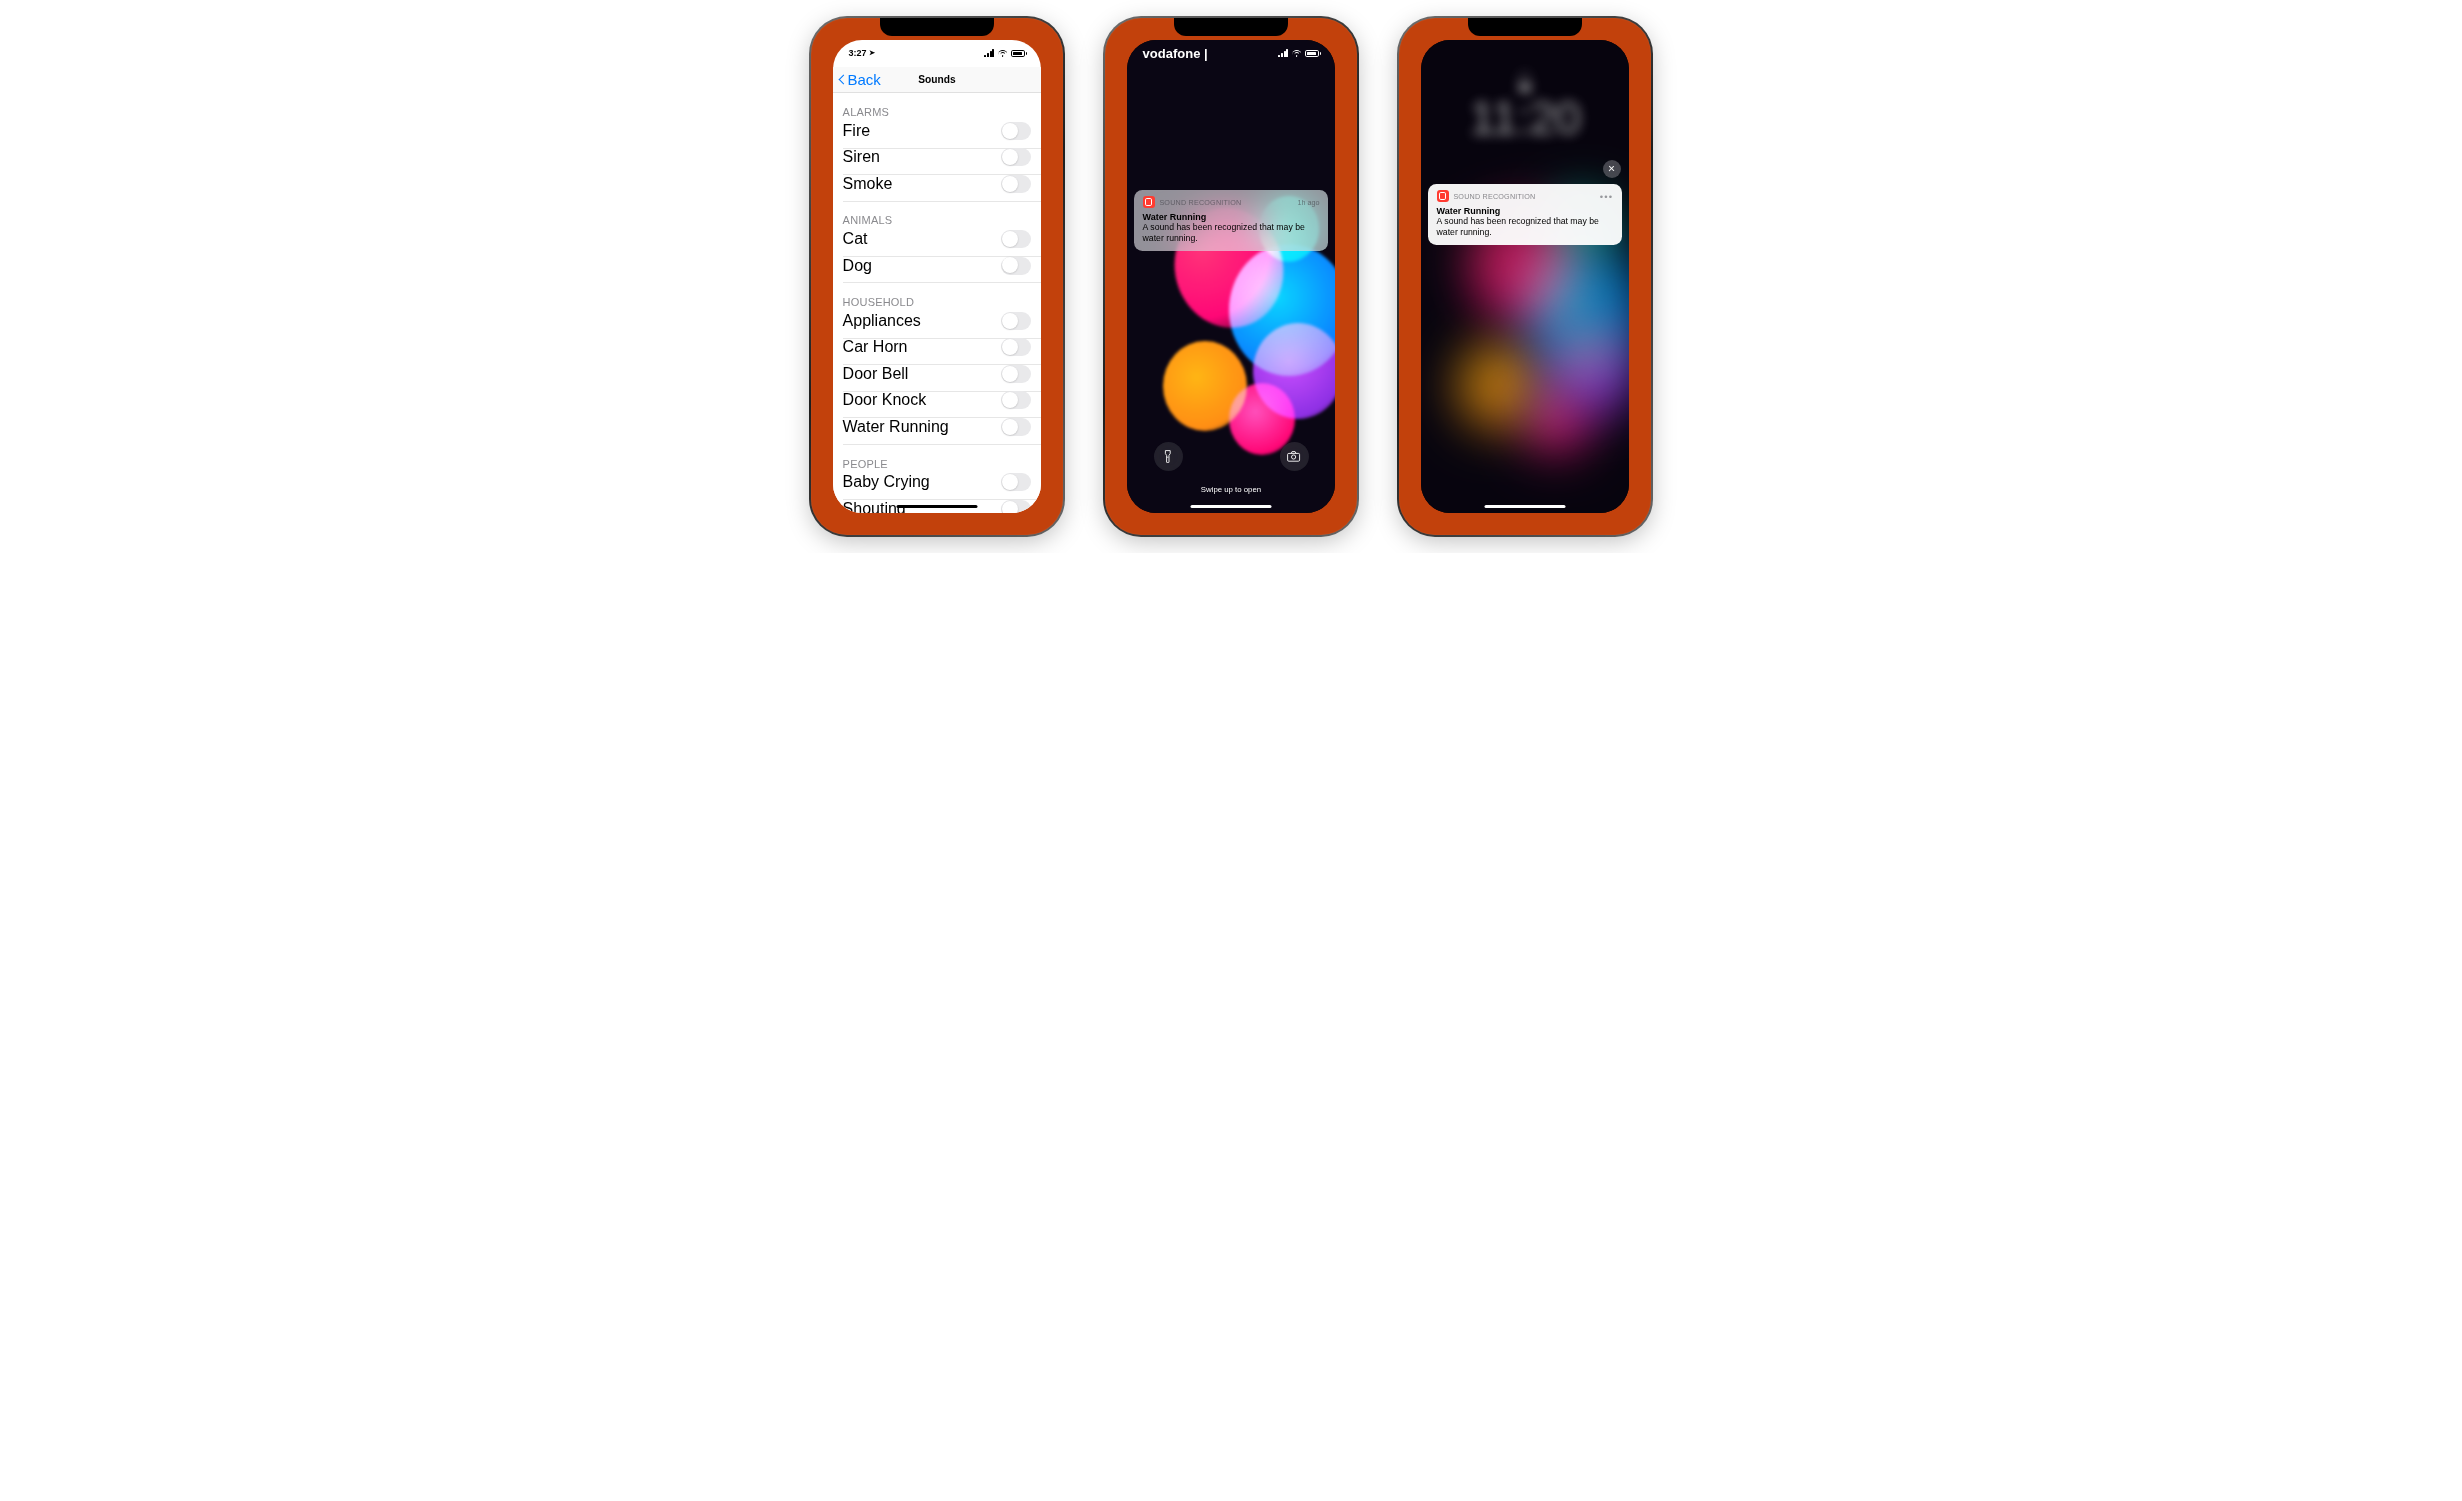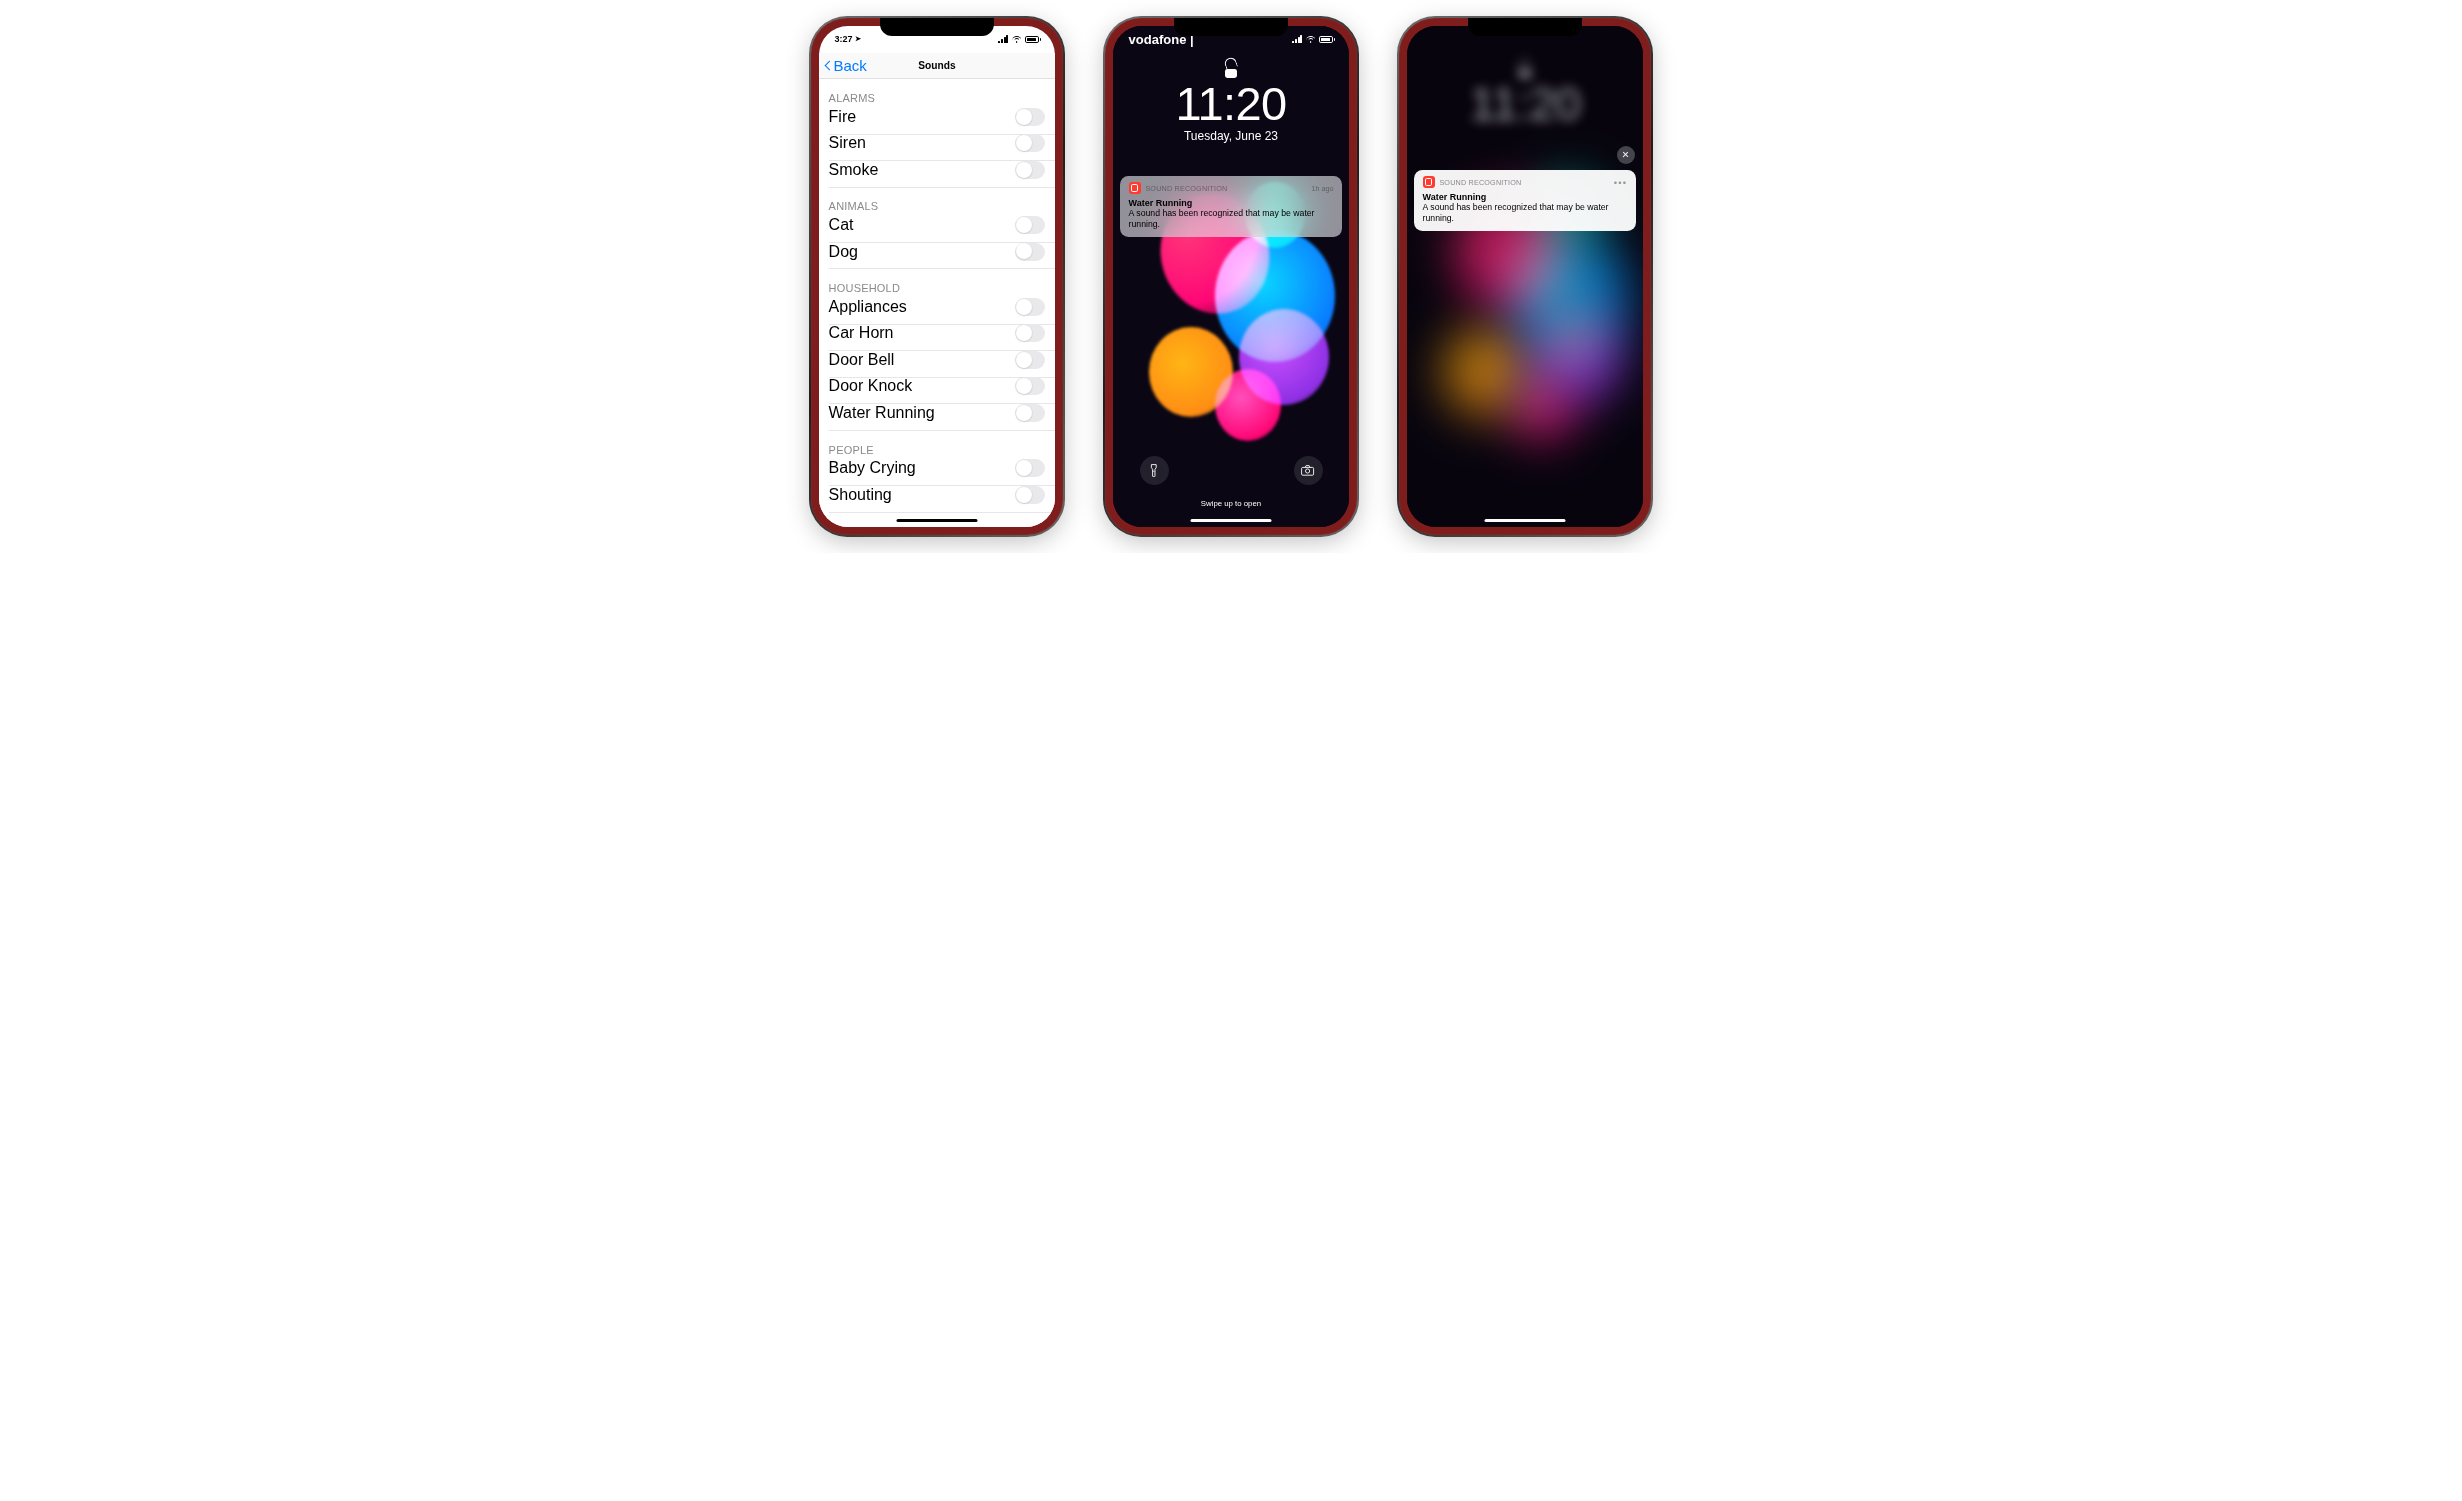--- a/index.html
+++ b/index.html
@@ -1,18 +1,18 @@
 <!DOCTYPE html>
 <html style="font-size:9.6px"><head>
 <meta charset="utf-8">
 <style>
   * { margin: 0; padding: 0; box-sizing: border-box; font-family: -apple-system, BlinkMacSystemFont, 'SF Pro Display', 'SF Pro Text', 'Helvetica Neue', sans-serif; }
   body { background: #fff; display: flex; gap: 42px; justify-content: center; align-items: flex-start; padding: 18px; }
 
-  .phone { width: 252px; height: 517px; border-radius: 36px; background: #7f1d1d; padding: 8px; box-shadow: 0 6px 24px rgba(0,0,0,.25), inset 0 0 1.2px rgba(255,255,255,.2); position: relative; }
+  .phone { width: 252px; height: 517px; border-radius: 36px; background: #c2410c; padding: 22px; box-shadow: 0 6px 24px rgba(0,0,0,.25), inset 0 0 1.2px rgba(255,255,255,.2); position: relative; }
   .phone::before { content:""; position:absolute; inset:-2.4px; border-radius:38px; background:linear-gradient(135deg,#777,#222,#777); z-index:-1; }
   .screen { width: 100%; height: 100%; border-radius: 29px; overflow: hidden; position: relative; background: #fff; }
   .screen.dark { background: #000; }
   .notch { position: absolute; top: 0; left: 50%; transform: translateX(-50%); width: 114px; height: 18px; background: #000; border-bottom-left-radius: 12px; border-bottom-right-radius: 12px; z-index: 50; }
 
   
   .status-bar { position: absolute; top: 0; left: 0; right: 0; height: 26.5px; display: flex; justify-content: space-between; align-items: center; padding: 0 15.6px; font-size: 9px; font-weight: 600; z-index: 40; }
   .status-bar.light { color:#000; }
   .status-bar.darkt { color:#fff; }
   .status-left { display:flex; align-items:center; gap:2.4px; }
@@ -205,25 +205,20 @@
             <i></i>
           </span>
         <span class="s-wifi">
             <i></i>
           </span>
         <span class="s-batt">
             <i></i>
           </span>
       </div>
     </div>
-    <div class="lock-top">
-      <div class="lock-icon"></div>
-      <div class="clock">11:20</div>
-      <div class="date">Tuesday, June 23</div>
-    </div>
     <div class="notif" style="top:150px;">
       <div class="notif-head">
         <div class="notif-app-icon">
             <span></span>
           </div>
         <div class="notif-app">SOUND RECOGNITION</div>
         <div class="notif-time">1h ago</div>
       </div>
       <div class="notif-title">Water Running</div>
       <div class="notif-body">A sound has been recognized that may be water running.</div>

